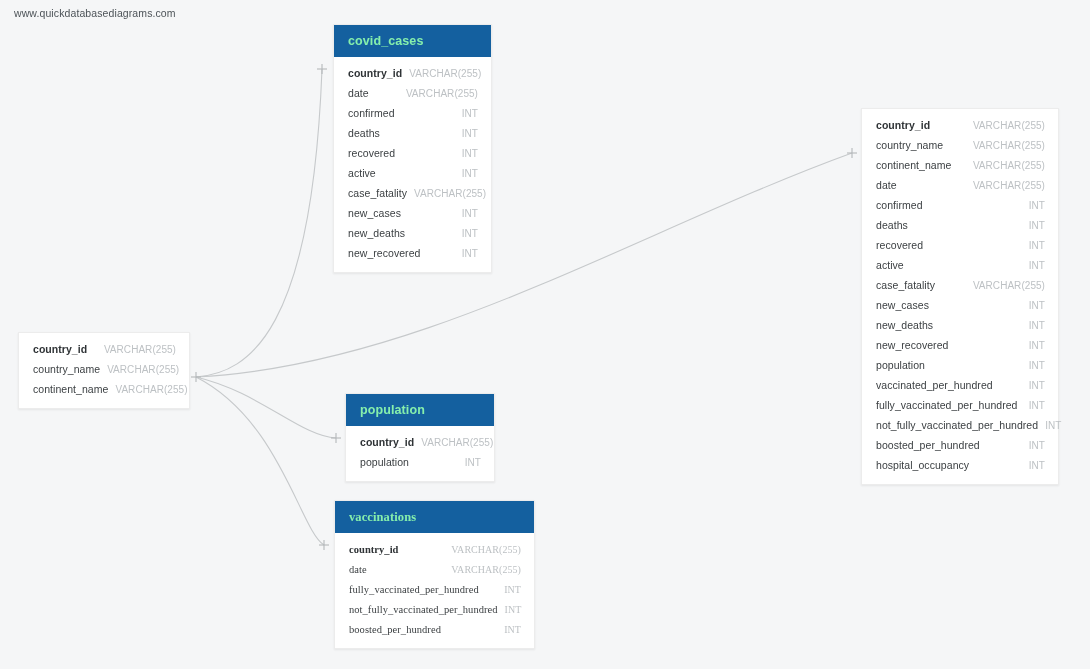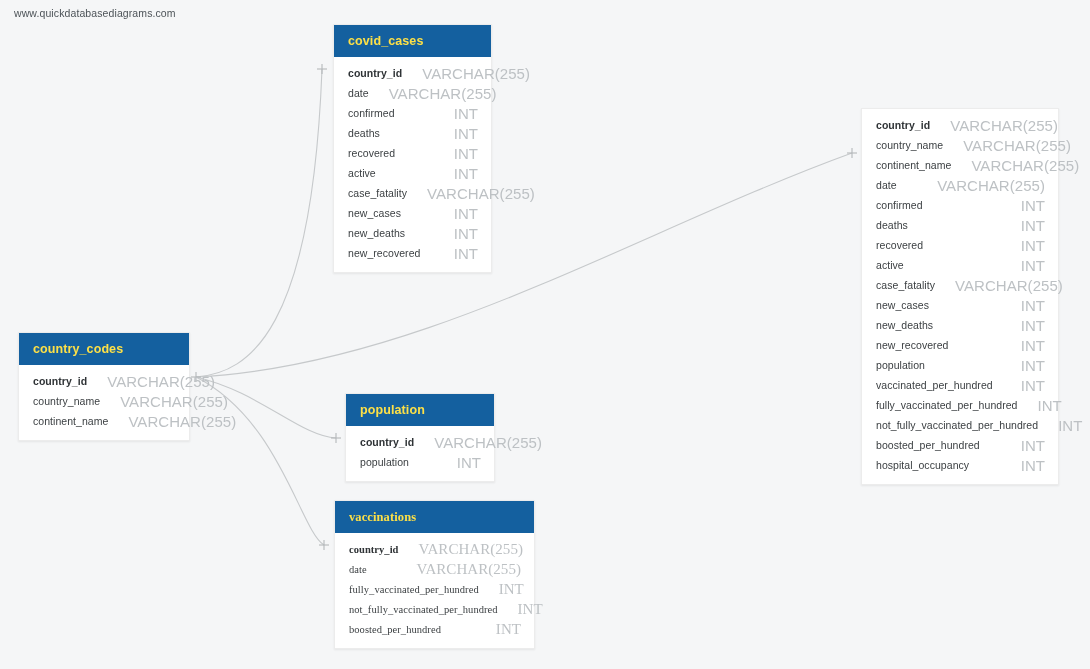--- a/index.html
+++ b/index.html
@@ -51,21 +51,21 @@
   .table-card {
     position: absolute;
     background: #ffffff;
     border: 1px solid #ececec;
     box-shadow: 0 1px 2px rgba(0,0,0,0.07);
     z-index: 2;
     box-sizing: border-box;
   }
   .table-header {
     background: #14609f;
-    color: #fde047;
+    color: #86efac;
     font-size: 12.5px;
     font-weight: bold;
     height: 32px;
     line-height: 32px;
     padding: 0 0 0 14px;
     letter-spacing: 0.1px;
     white-space: nowrap;
     overflow: hidden;
   }
   .table-body {
@@ -82,24 +82,24 @@
   .field-name {
     font-size: 10.5px;
     color: #3c4043;
     letter-spacing: 0.05px;
   }
   .field-row.is-key .field-name {
     font-weight: bold;
     color: #2f3336;
   }
   .field-type {
-    font-size: 15px;
+    font-size: 10px;
     color: #bdc1c4;
     letter-spacing: 0.05px;
-    padding-left: 20px;
+    padding-left: 7px;
   }
 </style>
 </head>
 <body>
 
 <div id="canvas">
 
   <div class="watermark">www.quickdatabasediagrams.com</div>
 
   <svg id="links" viewBox="0 0 1090 669" xmlns="http://www.w3.org/2000/svg">
@@ -234,21 +234,20 @@
           <span class="field-name">boosted_per_hundred</span>
           <span class="field-type">INT</span>
         </div>
         <div class="field-row">
           <span class="field-name">hospital_occupancy</span>
           <span class="field-type">INT</span>
         </div>
       </div>
     </div>
     <div class="table-card" style="left: 18px; top: 332px; width: 172px;">
-      <div class="table-header">country_codes</div>
       <div class="table-body">
         <div class="field-row is-key">
           <span class="field-name">country_id</span>
           <span class="field-type">VARCHAR(255)</span>
         </div>
         <div class="field-row">
           <span class="field-name">country_name</span>
           <span class="field-type">VARCHAR(255)</span>
         </div>
         <div class="field-row">

